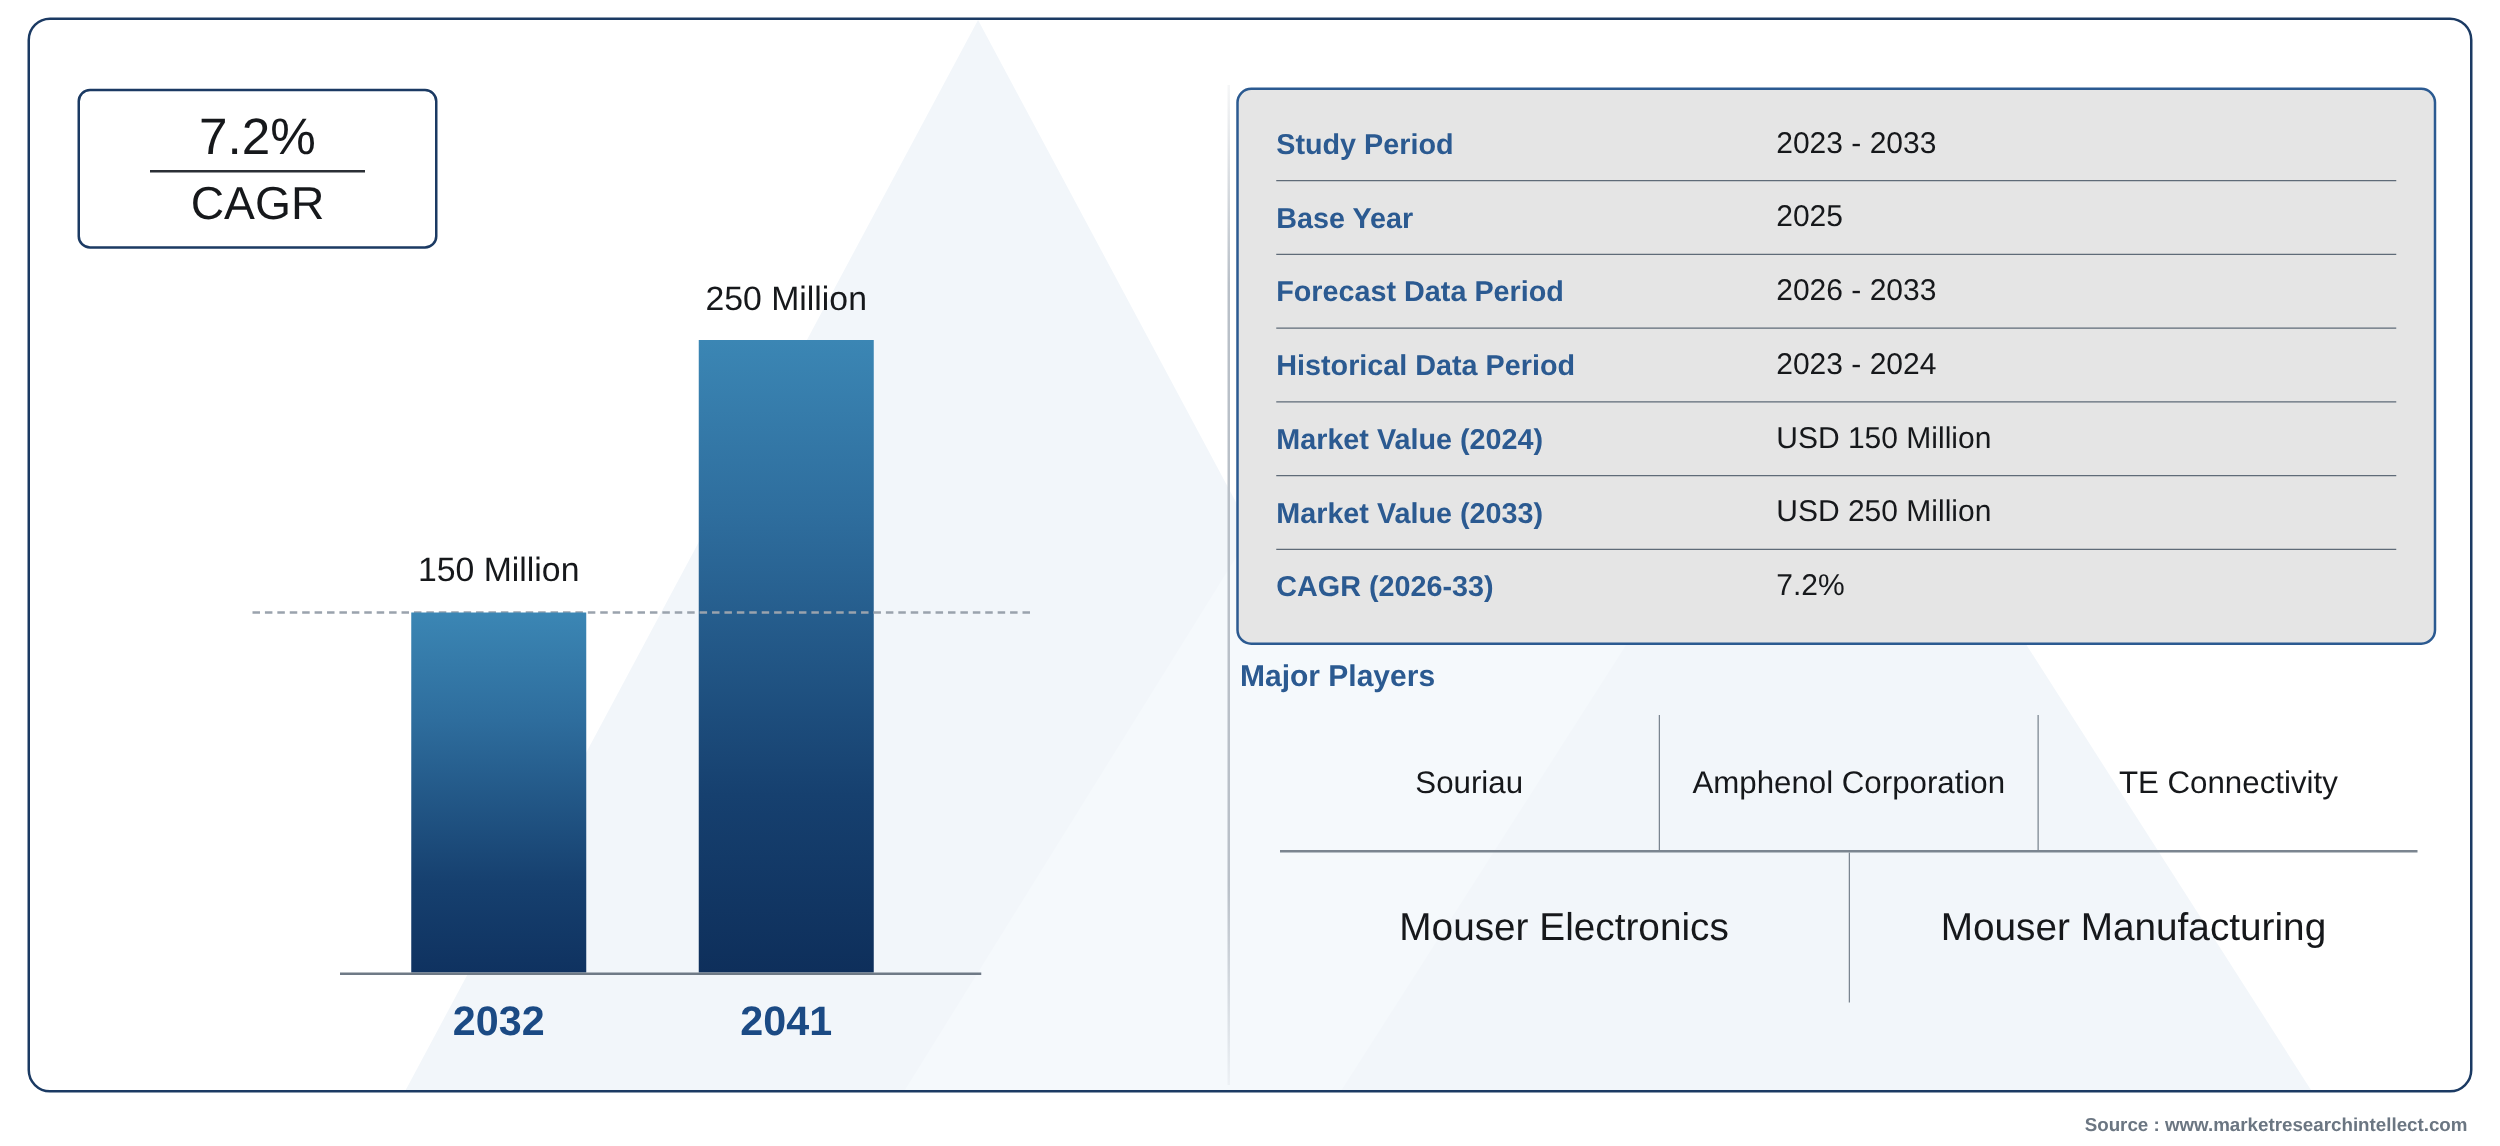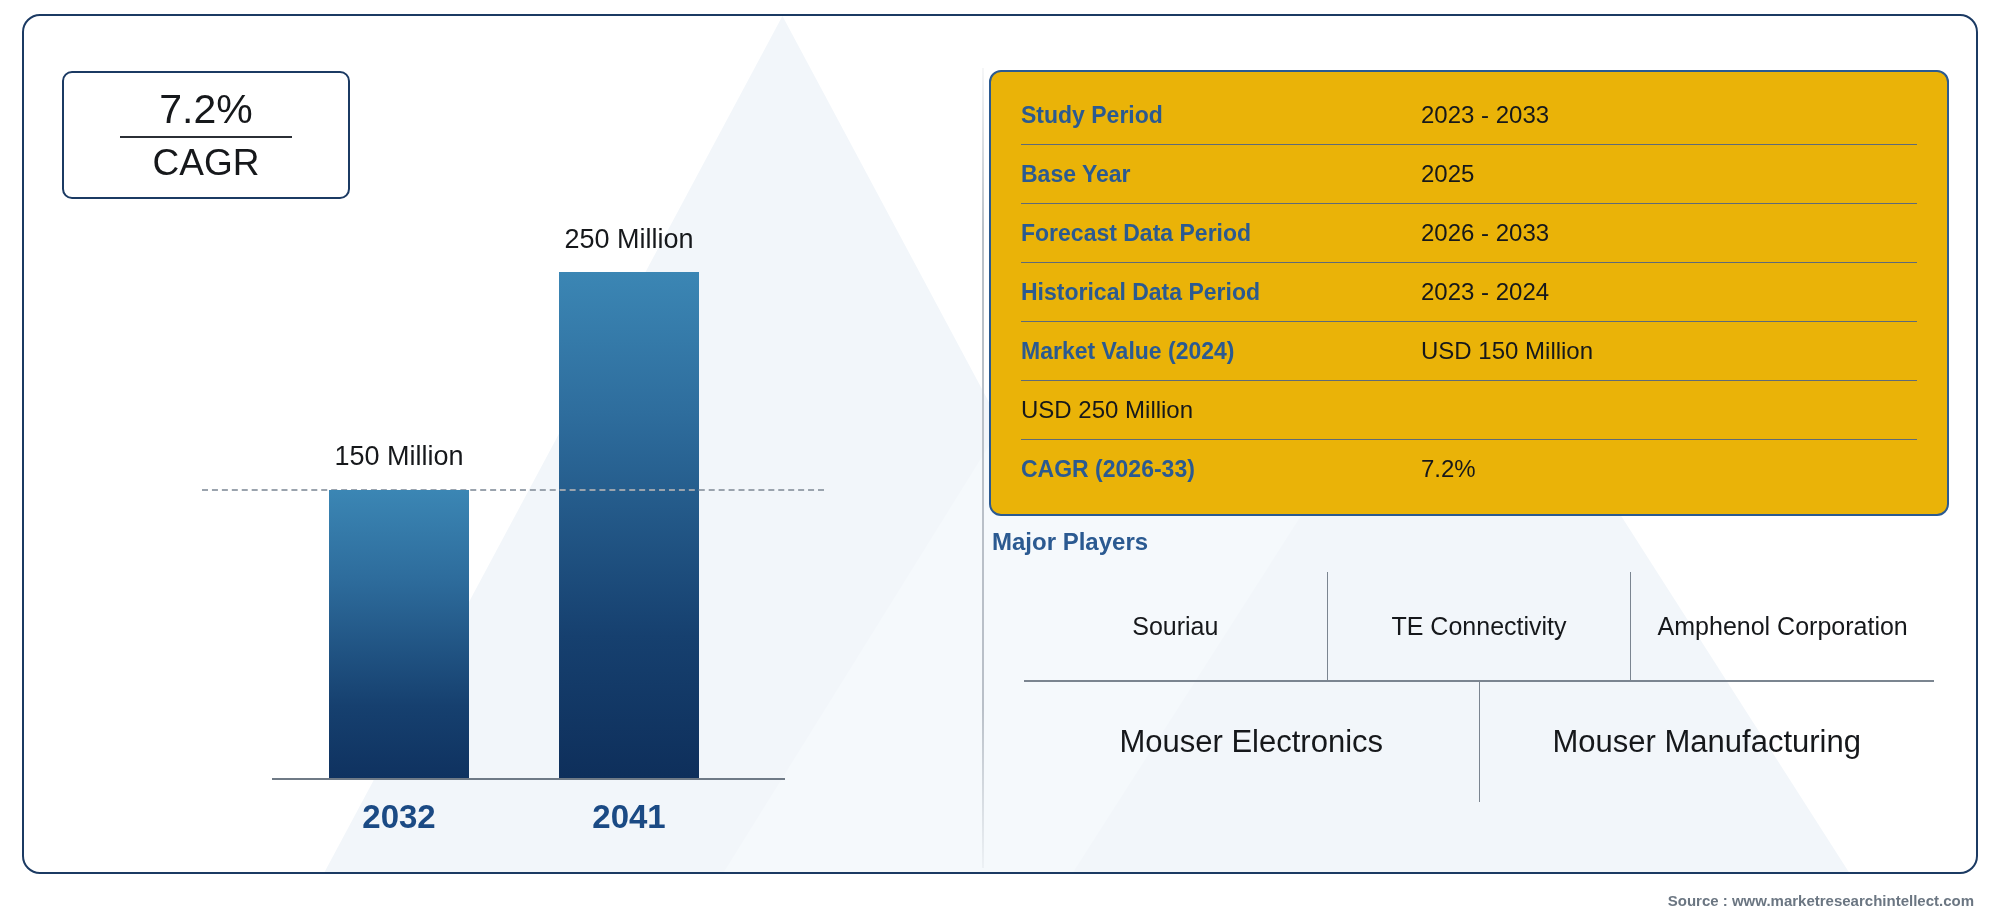--- a/index.html
+++ b/index.html
@@ -165,21 +165,21 @@
   }
 
   .info-box {
     position: absolute;
     left: 25px;
     top: 54px;
     width: 960px;
     box-sizing: border-box;
     border: 2px solid #2b5a91;
     border-radius: 12px;
-    background: #eab308;
+    background: #e5e5e5;
     padding: 14px 30px 16px 30px;
   }
   .info-row {
     display: flex;
     align-items: center;
     height: 58px;
     border-bottom: 1.5px solid #5f6b78;
   }
   .info-row:last-child {
     border-bottom: none;
@@ -318,35 +318,36 @@
         </div>
         <div class="info-row">
           <div class="info-key">Historical Data Period</div>
           <div class="info-val">2023 - 2024</div>
         </div>
         <div class="info-row">
           <div class="info-key">Market Value (2024)</div>
           <div class="info-val">USD 150 Million</div>
         </div>
         <div class="info-row">
+          <div class="info-key">Market Value (2033)</div>
           <div class="info-val">USD 250 Million</div>
         </div>
         <div class="info-row">
           <div class="info-key">CAGR (2026-33)</div>
           <div class="info-val">7.2%</div>
         </div>
       </div>
 
       <div class="players-title">Major Players</div>
 
       <div class="players-grid">
         <div class="players-row players-row-1">
           <div class="player-cell">Souriau</div>
+          <div class="player-cell">Amphenol Corporation</div>
           <div class="player-cell">TE Connectivity</div>
-          <div class="player-cell">Amphenol Corporation</div>
         </div>
         <div class="players-sep"></div>
         <div class="players-row players-row-2">
           <div class="player-cell">Mouser Electronics</div>
           <div class="player-cell">Mouser Manufacturing</div>
         </div>
       </div>
 
     </div>
   </div>

